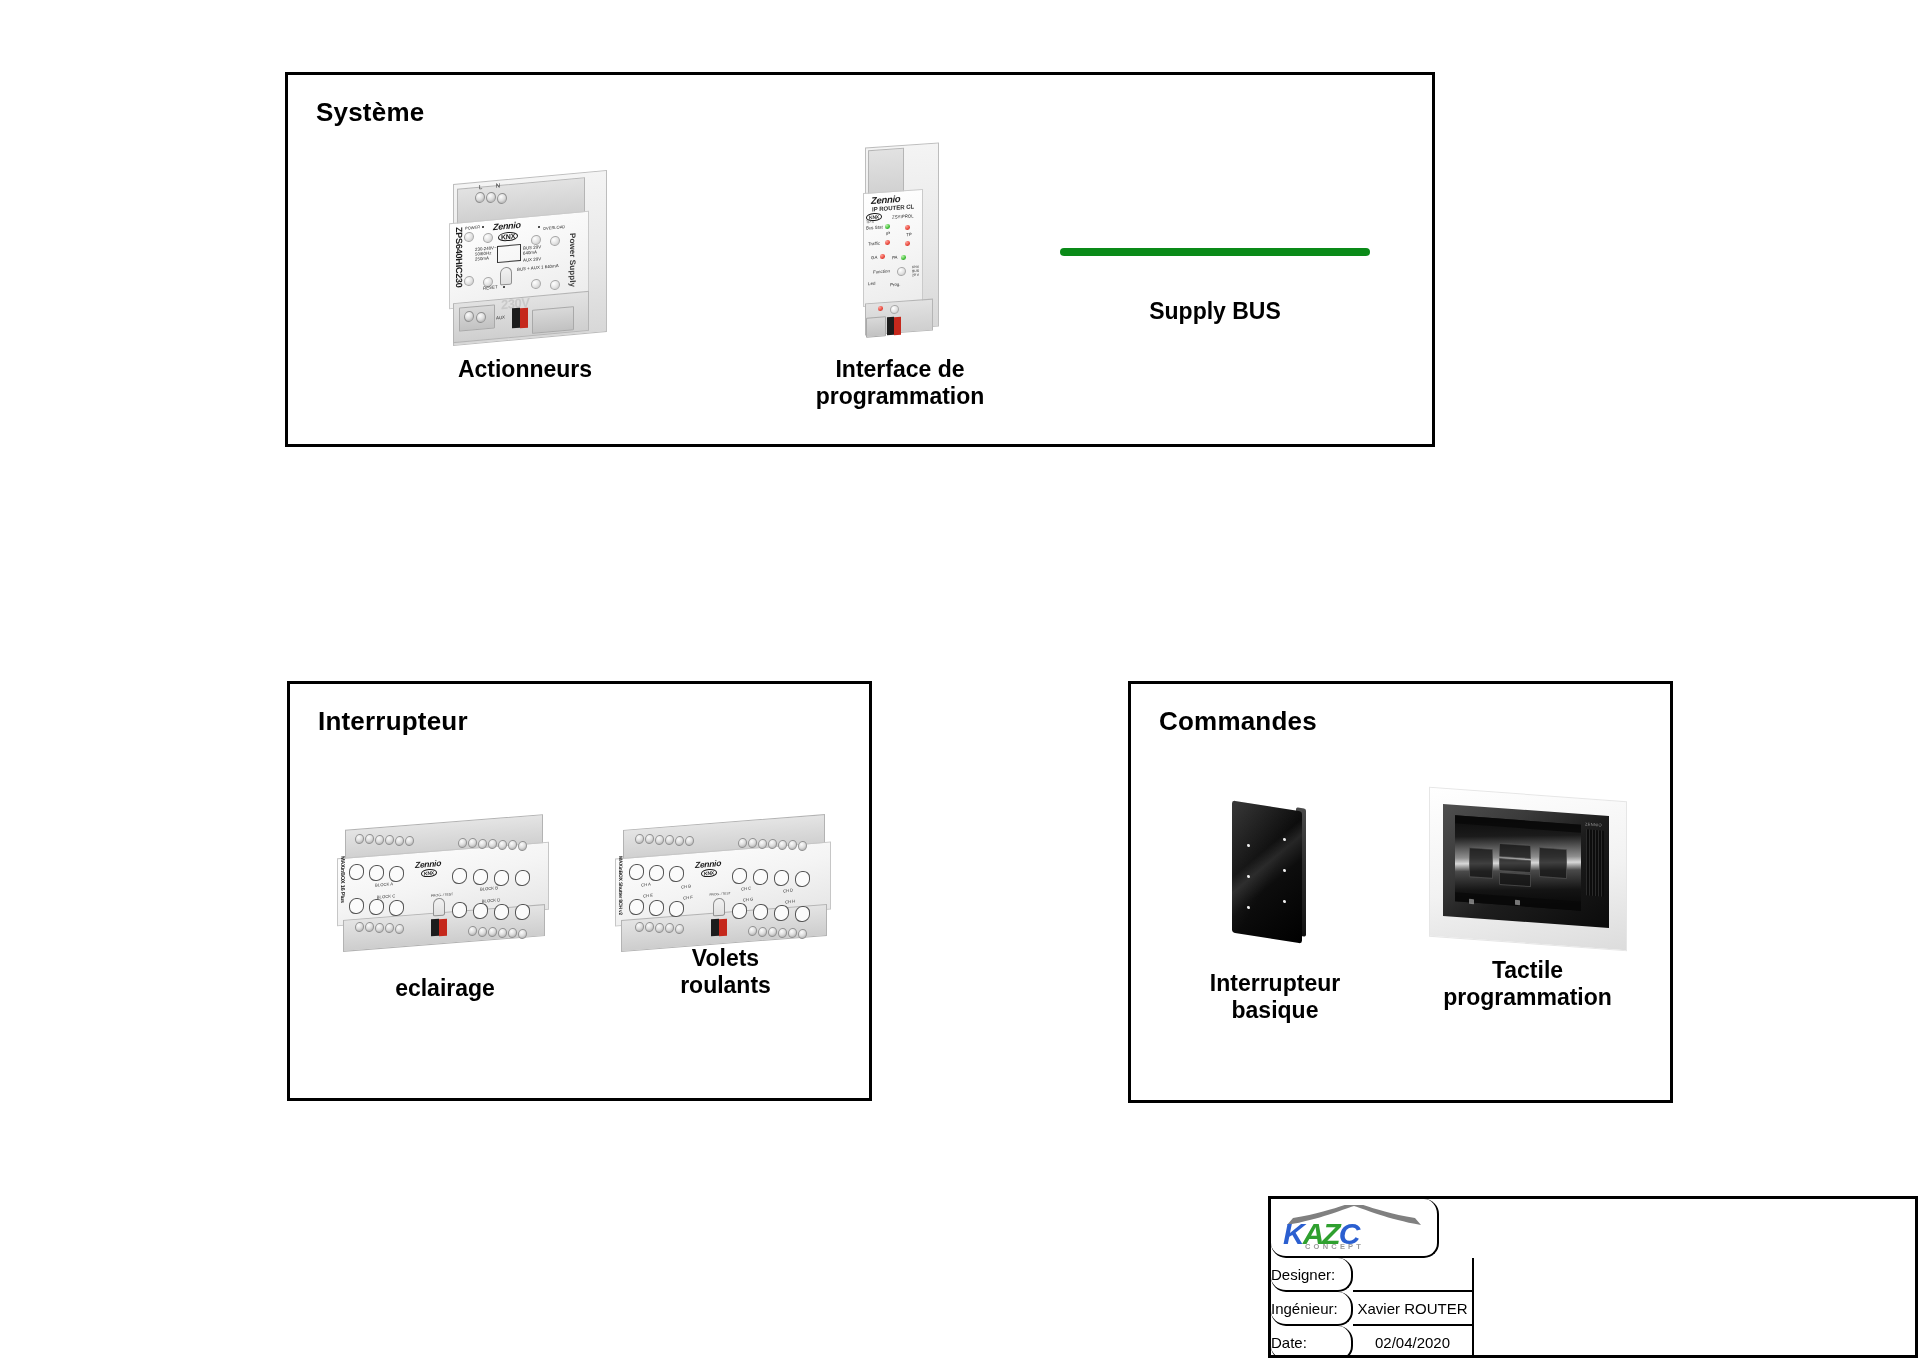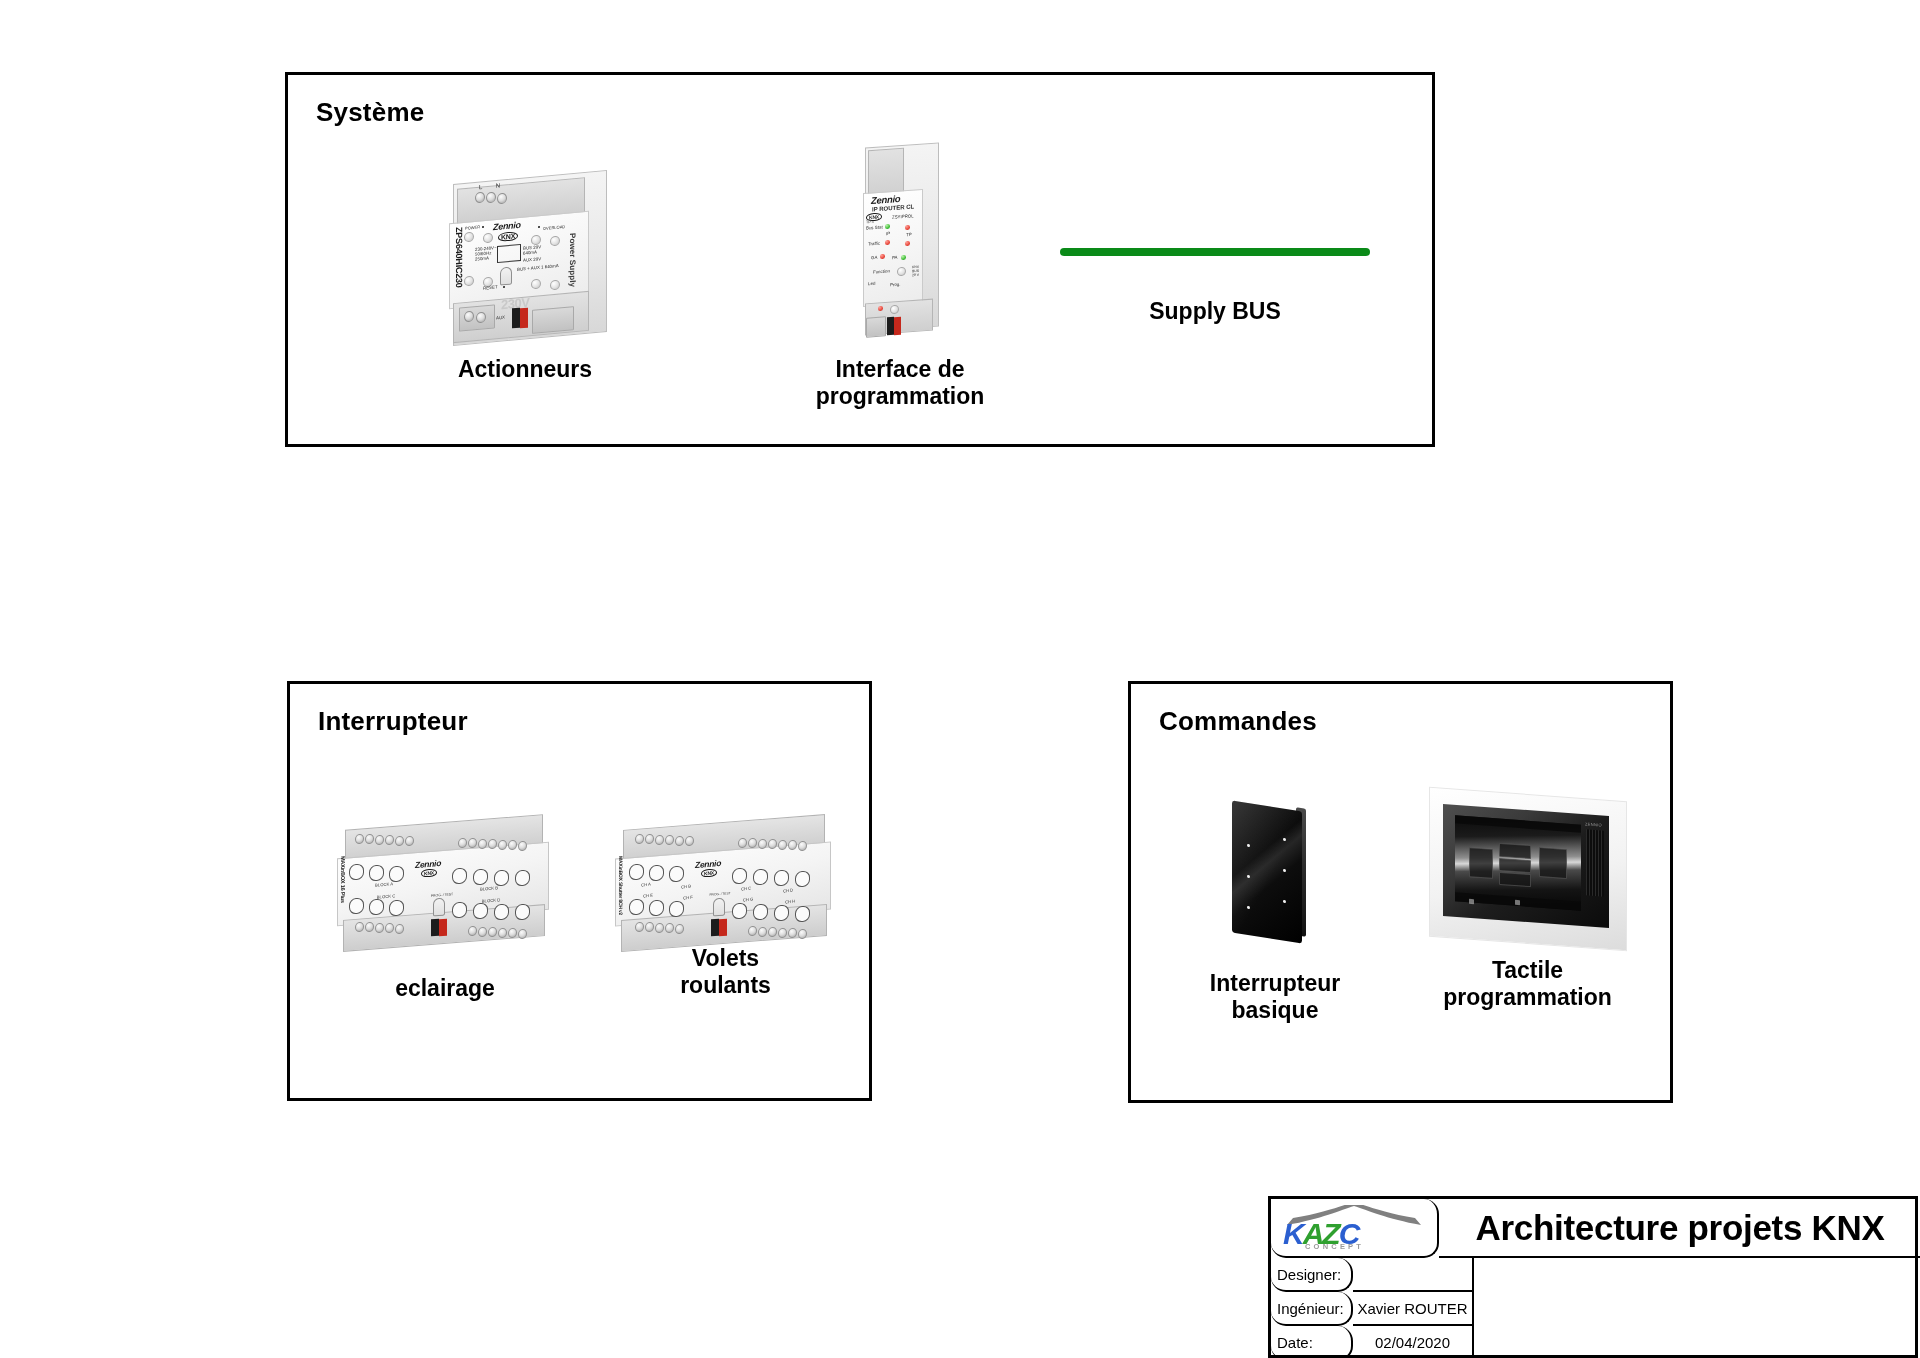--- a/index.html
+++ b/index.html
@@ -291,21 +291,21 @@
   .tb-row-key, .tb-row-val {
     position: absolute;
     box-sizing: border-box;
     border-right: 2px solid #000;
     border-bottom: 2px solid #000;
     display: flex;
     align-items: center;
     font-size: 15px;
     color: #000;
   }
-  .tb-row-key { padding-left: 6px; border-radius: 15px; }
+  .tb-row-key { padding-left: 0; border-radius: 15px; }
   .tb-row-val { justify-content: center; }
   .tb-blank-cell {
     position: absolute;
     box-sizing: border-box;
     border-bottom: 2px solid #000;
   }
 
   
   .kazc { position: relative; width: 150px; height: 46px; }
   .kazc-roof { position: absolute; left: 6px; top: 0; }
@@ -641,23 +641,20 @@
       <svg class="kazc-roof" width="138" height="22" viewBox="0 0 138 22">
         <path d="M2 20 C 36 14, 56 5, 69 1 C 82 5, 102 14, 136 20 L 130 13 C 100 8, 82 1, 69 -3 C 56 1, 38 8, 8 13 Z" fill="#808080"></path>
       </svg>
       <div class="kazc-word">
         <span class="kz-blue">K</span><span class="kz-green">AZ</span><span class="kz-blue">C</span>
       </div>
       <div class="kazc-sub">CONCEPT</div>
     </div>
   </div>
 
-  <div class="tb-title-cell" style="left:168px; top:0; width:482px; height:59px;">
-    <div class="tb-title-text">Architecture projets KNX</div>
-  </div>
 
   <div class="tb-row-key" style="left:0; top:59px; width:82px; height:34px;">Designer:</div>
   <div class="tb-row-val" style="left:82px; top:59px; width:121px; height:34px;"></div>
 
   <div class="tb-row-key" style="left:0; top:93px; width:82px; height:34px;">Ingénieur:</div>
   <div class="tb-row-val" style="left:82px; top:93px; width:121px; height:34px;">Xavier ROUTER</div>
 
   <div class="tb-row-key" style="left:0; top:127px; width:82px; height:35px;">Date:</div>
   <div class="tb-row-val" style="left:82px; top:127px; width:121px; height:35px;">02/04/2020</div>
 

